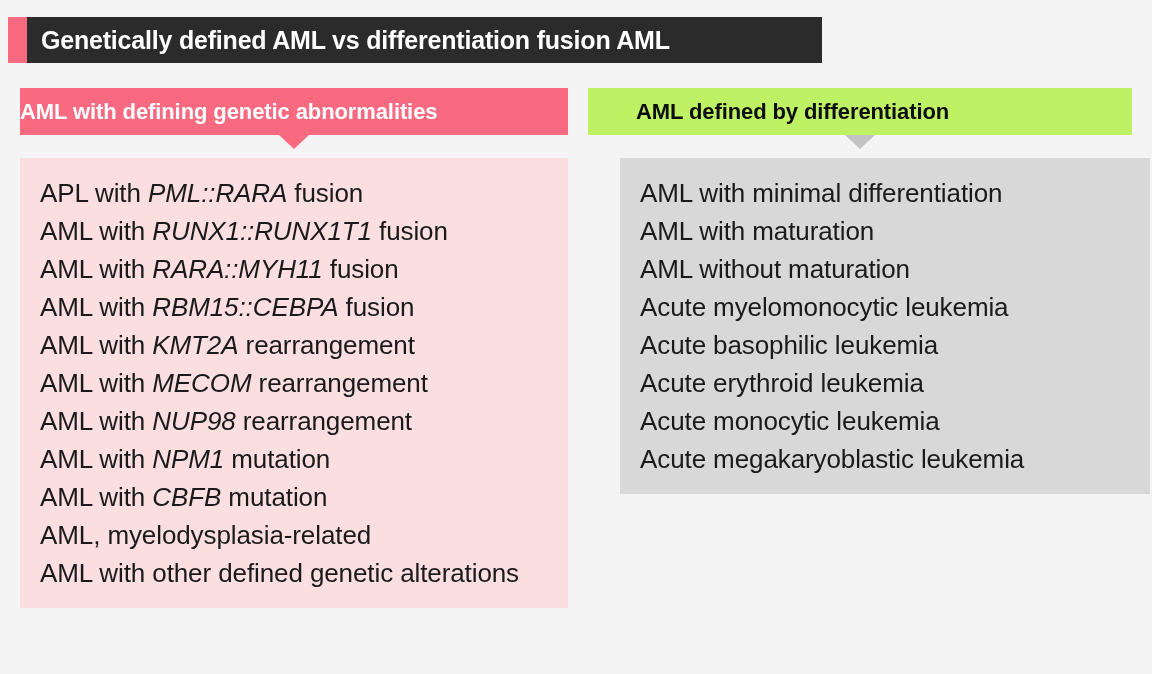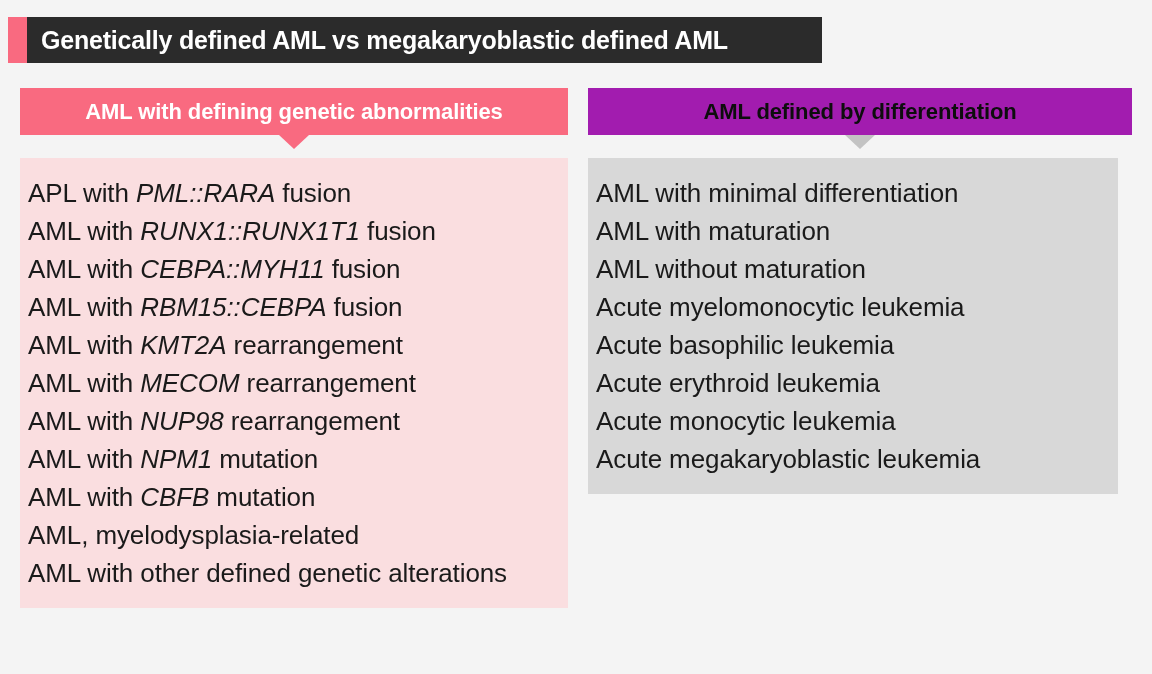--- a/index.html
+++ b/index.html
@@ -58,24 +58,23 @@
   }
   .column.left  { left: 20px;  width: 548px; }
   .column.right { left: 588px; width: 544px; }
 
   
   .col-header {
     position: relative;
     height: 47px;
     display: flex;
     align-items: center;
-    justify-content: center;
   }
   .col-header.pink { background: #f96a80; }
-  .col-header.gray { background: #a21caf; }
+  .col-header.gray { background: #bef264; padding-left: 48px; }
 
   .col-header-label {
     font-size: 22px;
     font-weight: bold;
     white-space: nowrap;
     letter-spacing: -0.1px;
   }
   .col-header.pink .col-header-label { color: #ffffff; }
   .col-header.gray .col-header-label { color: #0d0d0d; }
 
@@ -94,55 +93,55 @@
 
   
   .panel {
     margin-top: 23px;
     padding: 16px 0 16px 0;
   }
   .panel.pink { background: #fadee0; }
   .panel.gray { background: #d8d8d8; }
 
   .panel.pink { width: 548px; }
-  .panel.gray { width: 530px; }
+  .panel.gray { width: 530px; margin-left: 32px; }
 
   .item {
     font-size: 26px;
     line-height: 38px;
     color: #1a1a1a;
-    padding-left: 8px;
+    padding-left: 20px;
     white-space: nowrap;
     letter-spacing: -0.1px;
   }
   .item i {
     font-style: italic;
   }
 </style>
 </head>
 <body>
 
 <div class="title-bar">
   <div class="title-accent"></div>
   <div class="title-body">
-    <span class="title-text">Genetically defined AML vs megakaryoblastic defined AML</span>
+    <span class="title-text">Genetically defined AML vs differentiation fusion AML</span>
   </div>
 </div>
 
 <div class="columns">
 
   <div class="column left">
     <div class="col-header pink">
       <span class="col-header-label">AML with defining genetic abnormalities</span>
       <span class="notch"></span>
     </div>
     <div class="panel pink" id="left-list">
         <div class="item">APL with <i>PML::RARA</i> fusion</div>
         <div class="item">AML with <i>RUNX1::RUNX1T1</i> fusion</div>
-        <div class="item">AML with <i>CEBPA::MYH11</i> fusion</div>
+        <div class="item">AML with <i>RARA::MYH11</i> fusion</div>
         <div class="item">AML with <i>RBM15::CEBPA</i> fusion</div>
         <div class="item">AML with <i>KMT2A</i> rearrangement</div>
         <div class="item">AML with <i>MECOM</i> rearrangement</div>
         <div class="item">AML with <i>NUP98</i> rearrangement</div>
         <div class="item">AML with <i>NPM1</i> mutation</div>
         <div class="item">AML with <i>CBFB</i> mutation</div>
         <div class="item">AML, myelodysplasia-related</div>
         <div class="item">AML with other defined genetic alterations</div>
       </div>
   </div>

